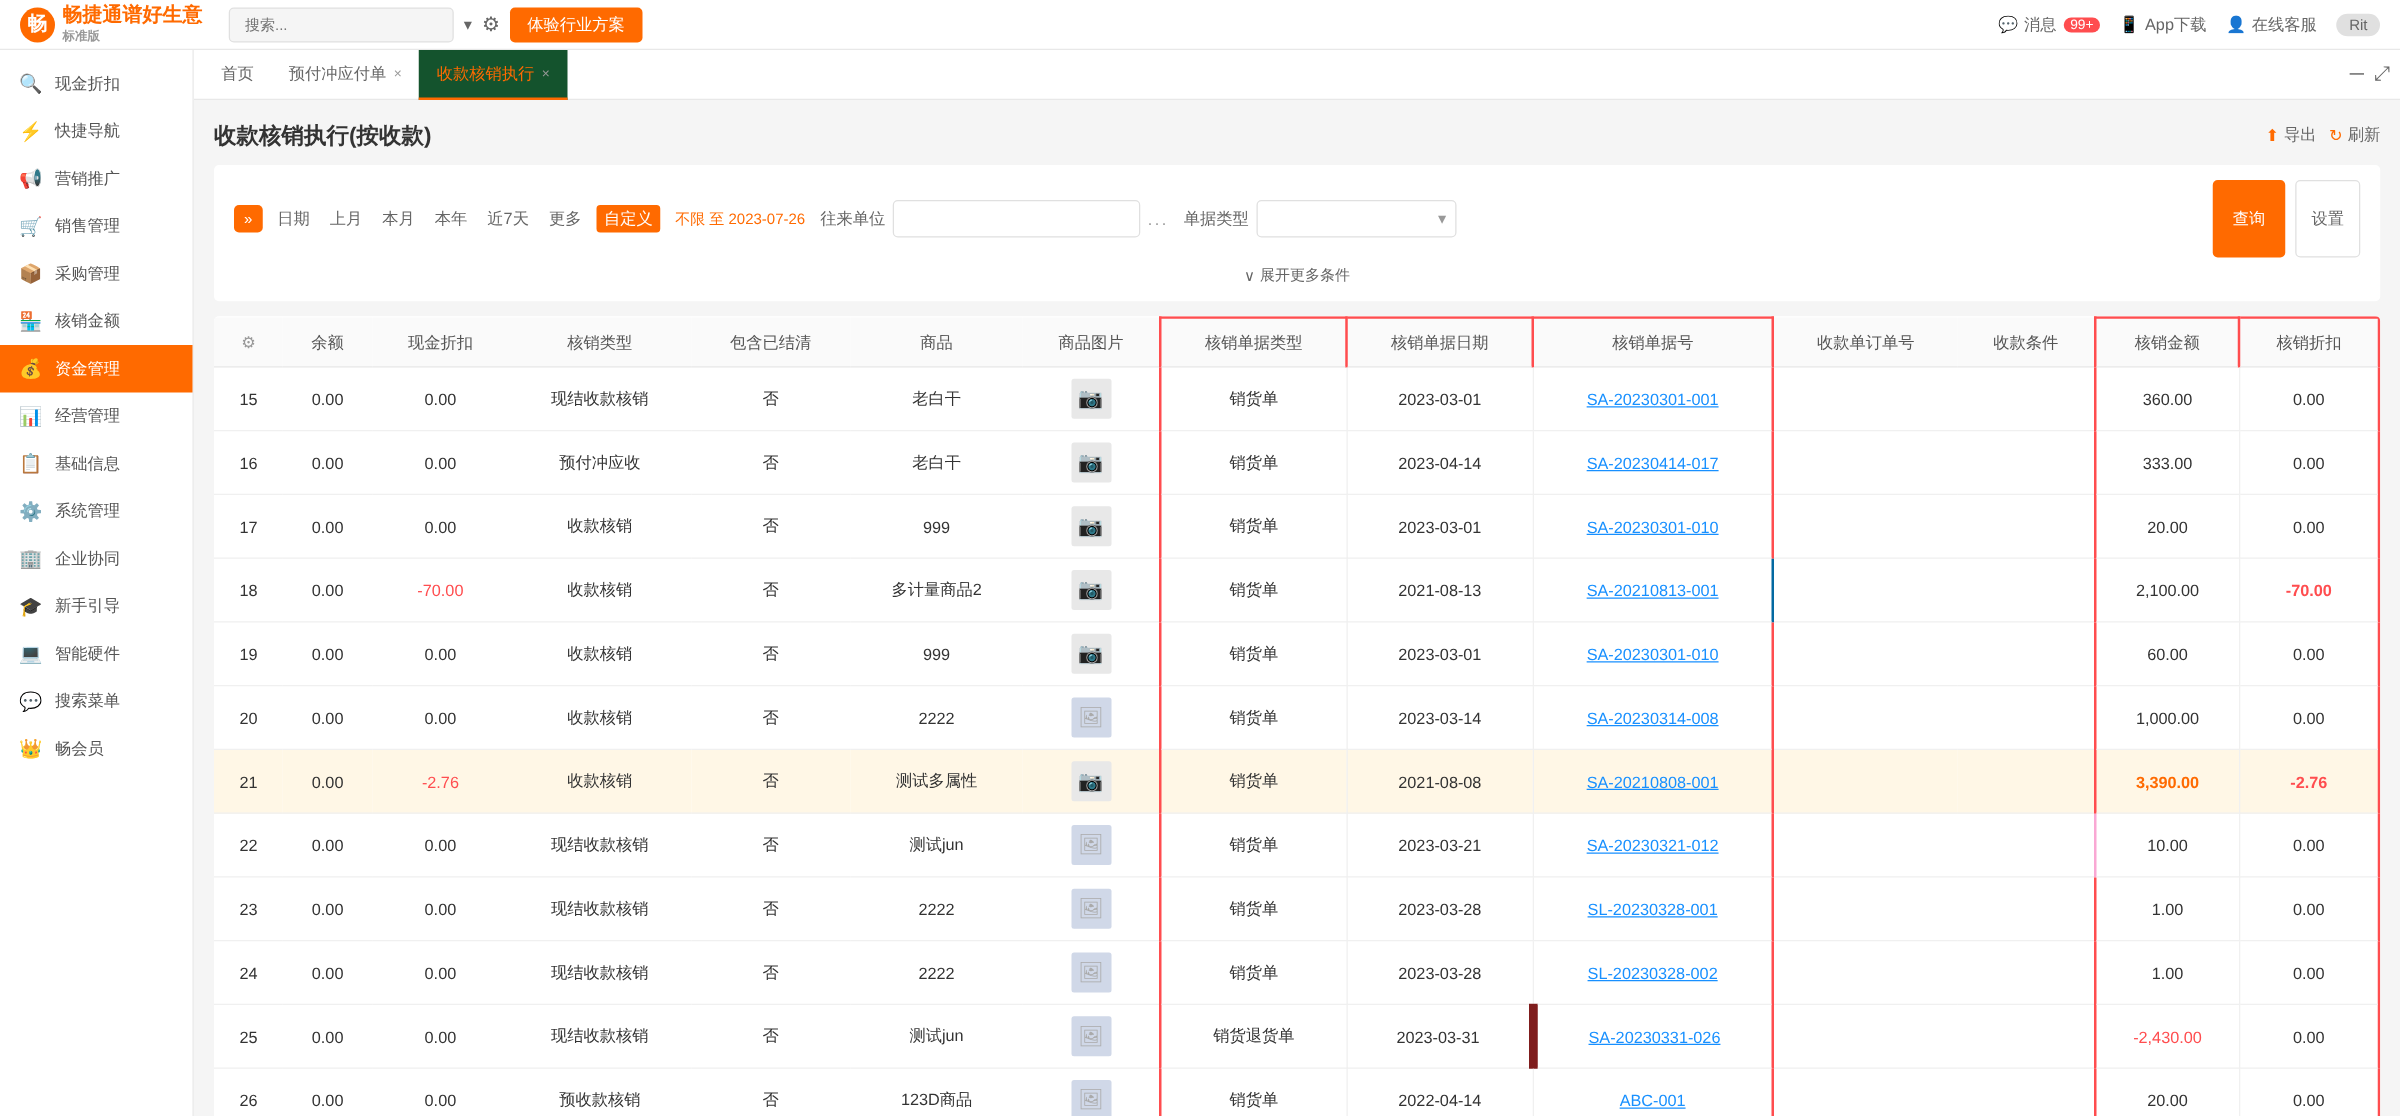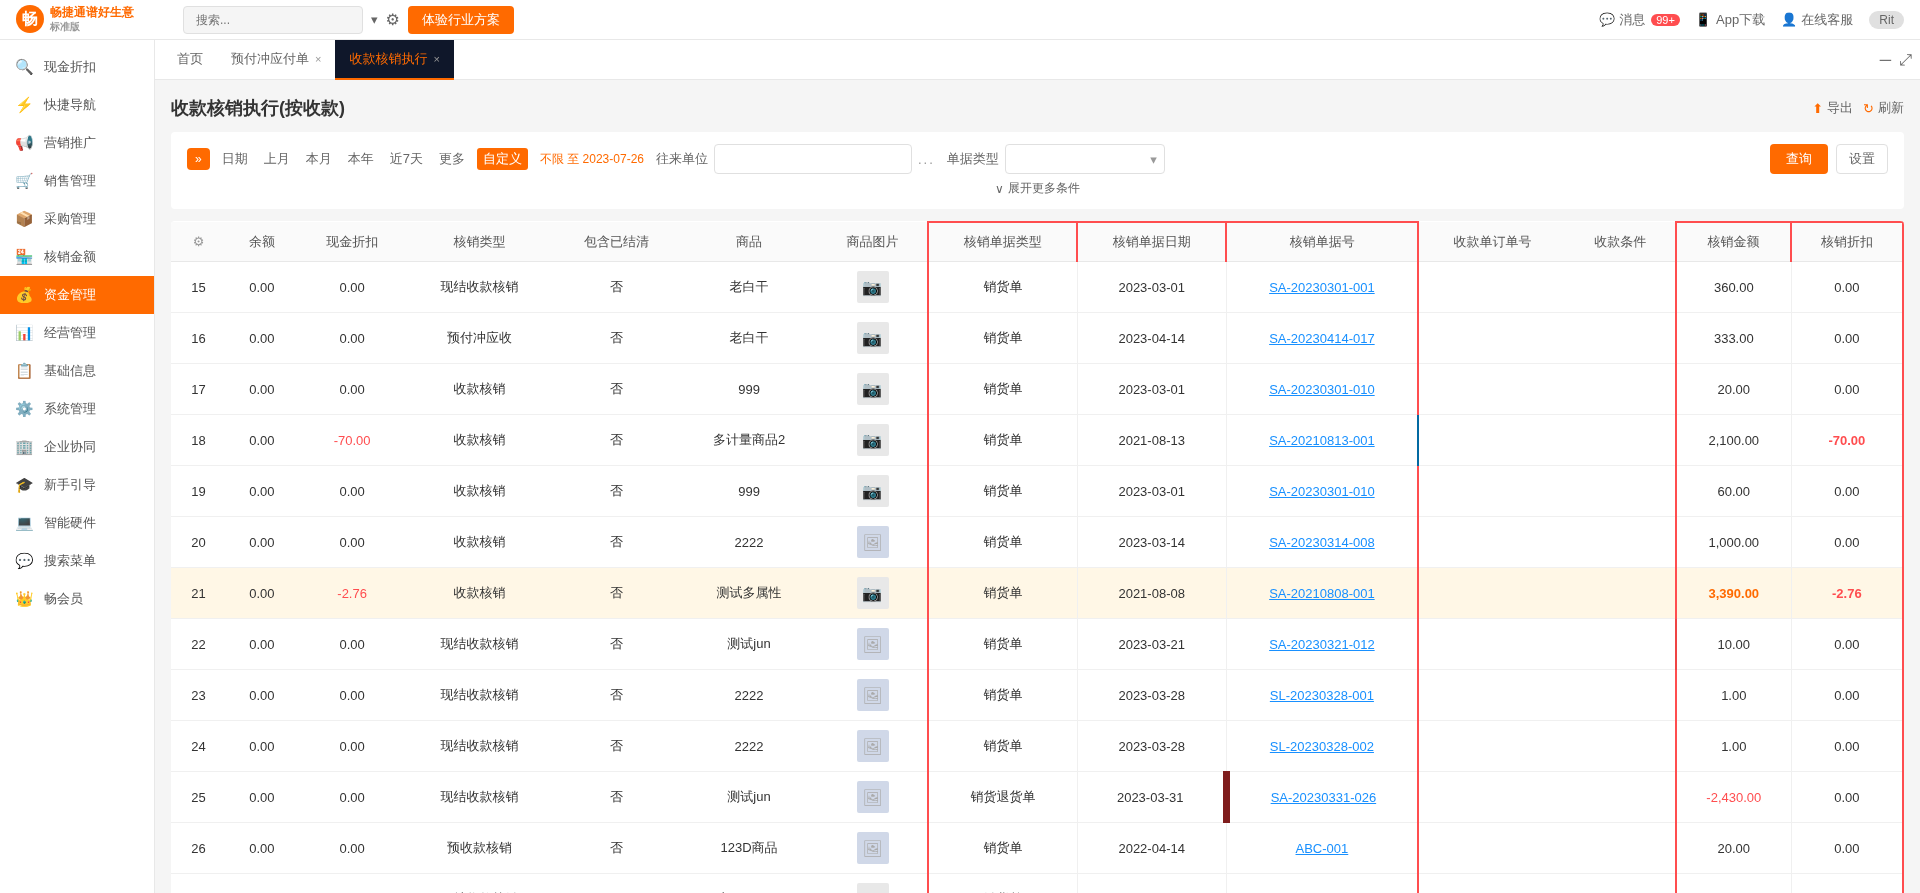--- a/index.html
+++ b/index.html
@@ -27,21 +27,21 @@
     .sidebar-item { display: flex; align-items: center; gap: 10px; padding: 10px 16px; cursor: pointer; color: #555; font-size: 13px; }
     .sidebar-item.active { background: #ff6a00; color: white; border-radius: 0; }
     .sidebar-item .s-icon { width: 18px; height: 18px; display: flex; align-items: center; justify-content: center; font-size: 15px; flex-shrink: 0; }
 
     
     .main { flex: 1; display: flex; flex-direction: column; overflow: hidden; }
 
     
     .tabs { display: flex; align-items: center; background: #fff; border-bottom: 1px solid #e8e8e8; height: 40px; padding: 0 8px; gap: 0; }
     .tab { display: flex; align-items: center; padding: 0 14px; height: 40px; cursor: pointer; font-size: 13px; color: #666; border-bottom: 2px solid transparent; gap: 6px; }
-    .tab.active { color: #ff6a00; border-bottom: 2px solid #ff6a00; background: #0f172a; }
+    .tab.active { color: #ff6a00; border-bottom: 2px solid #ff6a00; background: #14532d; }
     .tab-close { color: #999; font-size: 11px; cursor: pointer; }
     .tab-actions { margin-left: auto; display: flex; align-items: center; gap: 8px; }
     .tab-action-btn { background: none; border: none; cursor: pointer; color: #666; font-size: 16px; }
 
     
     .content { flex: 1; background: #f5f5f5; padding: 16px; overflow: auto; }
 
     
     .page-header { display: flex; align-items: center; justify-content: space-between; margin-bottom: 12px; }
     .page-title { font-size: 18px; font-weight: bold; color: #333; }
@@ -55,21 +55,21 @@
     .filter-expand-btn { background: #ff6a00; color: white; border: none; border-radius: 4px; padding: 4px 8px; cursor: pointer; display: flex; align-items: center; gap: 2px; font-size: 12px; }
     .filter-label { color: #666; font-size: 13px; }
     .filter-date-options { display: flex; gap: 8px; align-items: center; }
     .filter-date-btn { background: none; border: none; cursor: pointer; color: #666; font-size: 13px; padding: 2px 4px; }
     .filter-date-btn.active { color: white; background: #ff6a00; border-radius: 3px; padding: 2px 6px; }
     .filter-date-range { color: #ff6a00; font-size: 12px; }
     .filter-field { display: flex; align-items: center; gap: 6px; }
     .filter-input { border: 1px solid #e0e0e0; border-radius: 4px; padding: 4px 10px; font-size: 13px; color: #999; height: 30px; min-width: 180px; }
     .filter-dots { color: #999; letter-spacing: 2px; }
     .filter-select { border: 1px solid #e0e0e0; border-radius: 4px; padding: 4px 24px 4px 10px; font-size: 13px; color: #999; height: 30px; min-width: 160px; appearance: none; background: white; }
-    .btn-query { background: #ff6a00; color: white; border: none; border-radius: 4px; padding: 6px 16px; cursor: pointer; font-size: 13px; }
+    .btn-query { background: #ff6a00; color: white; border: none; border-radius: 4px; padding: 22px 16px; cursor: pointer; font-size: 13px; }
     .btn-settings { background: none; border: 1px solid #e0e0e0; border-radius: 4px; padding: 5px 12px; cursor: pointer; font-size: 13px; color: #666; }
     .expand-row { display: flex; align-items: center; justify-content: center; gap: 4px; color: #666; font-size: 12px; cursor: pointer; padding: 6px 0 0 0; }
 
     
     .table-container { background: #fff; border-radius: 4px; overflow: auto; position: relative; }
     table { width: 100%; border-collapse: collapse; min-width: 1400px; }
     thead tr { background: #fafafa; }
     th { padding: 10px 12px; text-align: center; font-weight: 500; color: #555; font-size: 13px; border-bottom: 1px solid #e8e8e8; white-space: nowrap; }
     td { padding: 9px 12px; text-align: center; font-size: 13px; color: #333; border-bottom: 1px solid #f0f0f0; white-space: nowrap; }
     tr.highlighted td { background: #fff7e6; }
@@ -90,21 +90,21 @@
     .img-placeholder { width: 32px; height: 32px; background: #e8e8e8; border-radius: 2px; display: inline-flex; align-items: center; justify-content: center; font-size: 16px; color: #aaa; }
     .img-placeholder.has-img { background: #d0d8e8; }
   </style>
 </head>
 <body>
 
 <div class="top-bar">
   <div class="top-bar-logo">
     <div class="logo-icon">畅</div>
     <div>
-      <div style="font-size:12px; line-height:1.2;">畅捷通谱好生意</div>
+      <div style="font-size:16px; line-height:1.2;">畅捷通谱好生意</div>
       <div style="font-size:10px; color:#999;">标准版</div>
     </div>
   </div>
   <div class="top-bar-center">
     <input class="top-bar-search" type="text" placeholder="搜索..." style="">
     <span class="top-bar-dropdown">▾</span>
     <span class="top-bar-gear">⚙</span>
     <button class="btn-industry">体验行业方案</button>
   </div>
   <div class="top-bar-right">
@@ -407,21 +407,21 @@
     <td class="">0.00</td>
     <td>现结收款核销</td>
     <td>否</td>
     <td>测试jun</td>
     <td><div class="img-placeholder has-img">🖼</div></td>
     <td style="border-left:2px solid #ff4d4f; border-right:1px solid #f0f0f0;">销货单</td>
     <td style="border-right:1px solid #f0f0f0;">2023-03-21</td>
     <td class="td-link" style="border-right:2px solid #ff4d4f;">SA-20230321-012</td>
     <td></td>
     <td></td>
-    <td style="border-left:2px solid #ef4444; border-right:1px solid #f0f0f0;margin-top:20px;" class="">10.00</td>
+    <td style="border-left:2px solid #f9a8d4; border-right:1px solid #f0f0f0;margin-top:20px;" class="">10.00</td>
     <td style="border-right:2px solid #ff4d4f;" class="">0.00</td>
   </tr>
               <tr>
     <td>23</td>
     <td>0.00</td>
     <td class="">0.00</td>
     <td>现结收款核销</td>
     <td>否</td>
     <td>2222</td>
     <td><div class="img-placeholder has-img">🖼</div></td>

